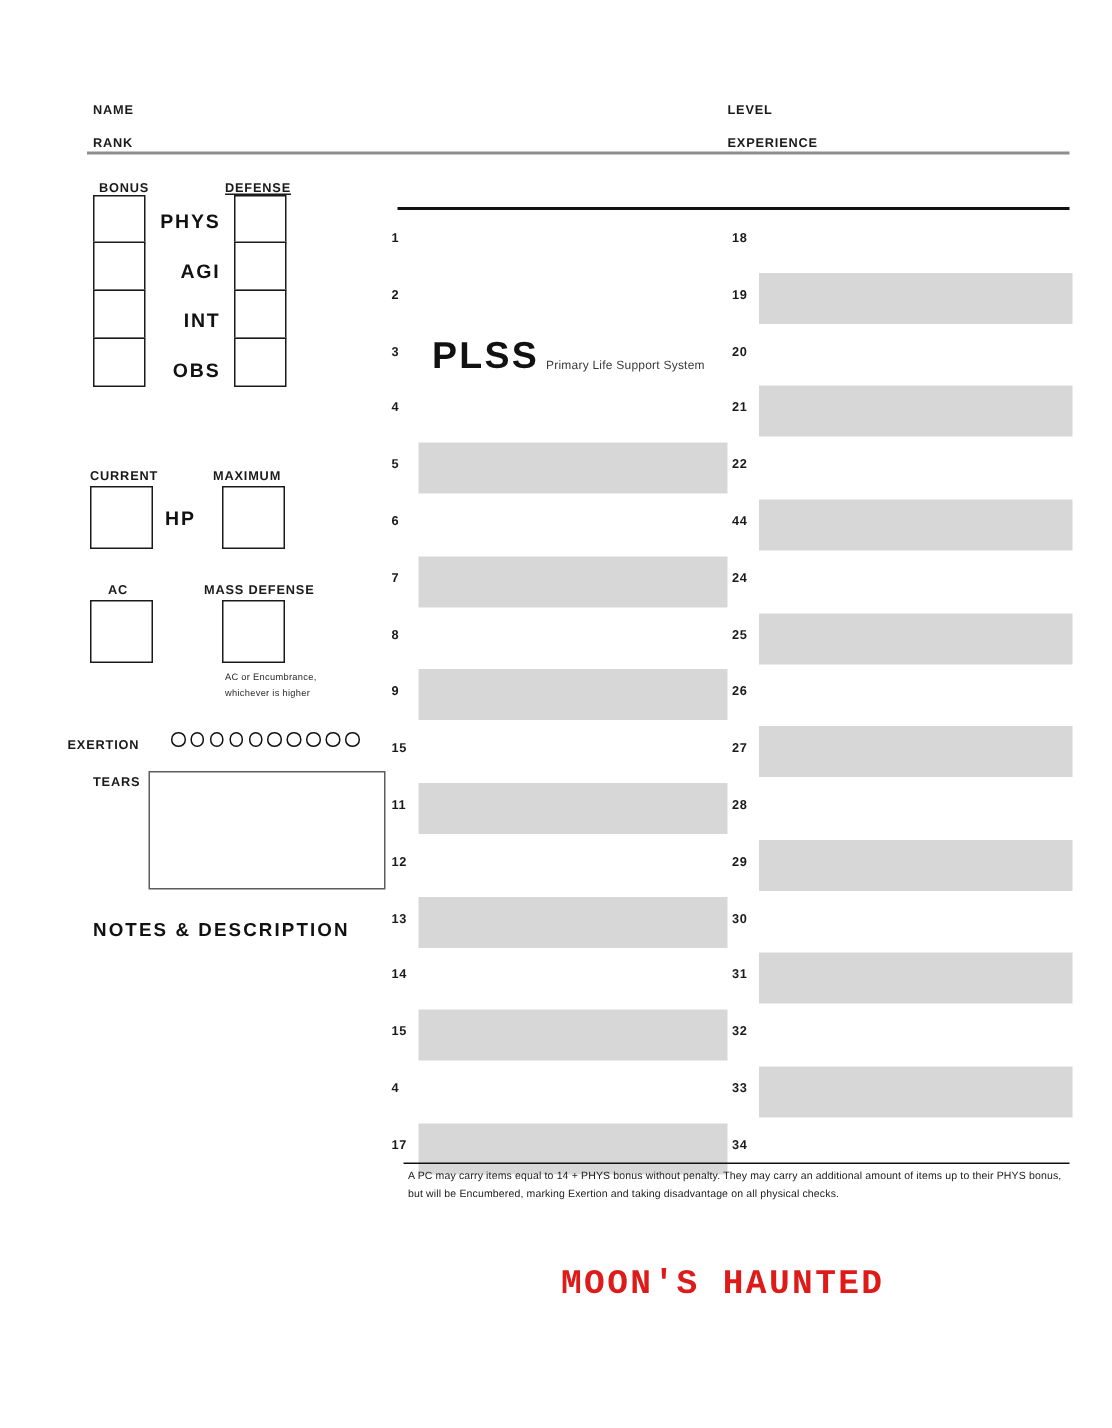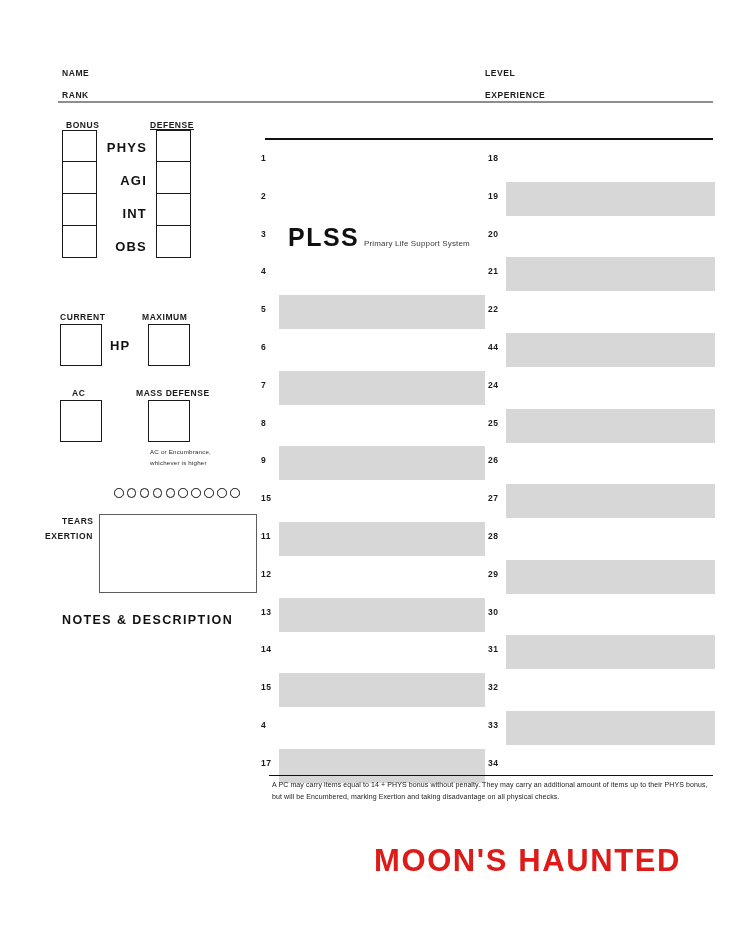--- a/index.html
+++ b/index.html
@@ -80,21 +80,21 @@
     position:absolute;left:148px;top:12px;width:42px;height:42px;
     border:1.3px solid #1a1a1a;box-sizing:border-box;background:#fff;
   }
   #mass-defense-note{
     position:absolute;left:150px;top:58px;width:62px;
     font-size:6.2px;line-height:1.85;color:#2a2a2a;letter-spacing:.2px;
   }
 
   
   #exertion-row{position:absolute;left:0;top:488px;height:16px;}
-  #exertion-label{position:absolute;left:45px;top:3px;margin-top:40px;}
+  #exertion-label{position:absolute;left:45px;top:3px;}
   #exertion-track{position:absolute;left:114px;top:0px;display:flex;gap:3.4px;}
   .exertion-pip{
     width:9.5px;height:9.5px;border-radius:50%;
     border:1.5px solid #111;box-sizing:border-box;background:#fff;
   }
 
   
   #tears-label{position:absolute;left:62px;top:516px;}
   #tears-box{
     position:absolute;left:99px;top:514px;width:158px;height:79px;
@@ -146,22 +146,22 @@
     line-height:1;
   }
   #plss-tagline{
     position:absolute;left:76px;top:14px;
     font-size:8px;color:#3a3a3a;letter-spacing:.15px;white-space:nowrap;
   }
 
   
   #brand-logo{
     position:absolute;left:374px;top:843px;
-    font-size:31px;font-weight:700;letter-spacing:1.6px;
-    color:#dd1c1a;white-space:nowrap;
+    font-size:23px;font-weight:700;letter-spacing:1.6px;
+    color:#dd1c1a;white-space:nowrap;font-family:Liberation Mono, monospace;
   }
 </style>
 </head>
 <body>
 
 <div class="sheet">
 
   <div id="header-block">
     <div id="name-label" class="lbl">NAME</div>
     <div id="level-label" class="lbl">LEVEL</div>

